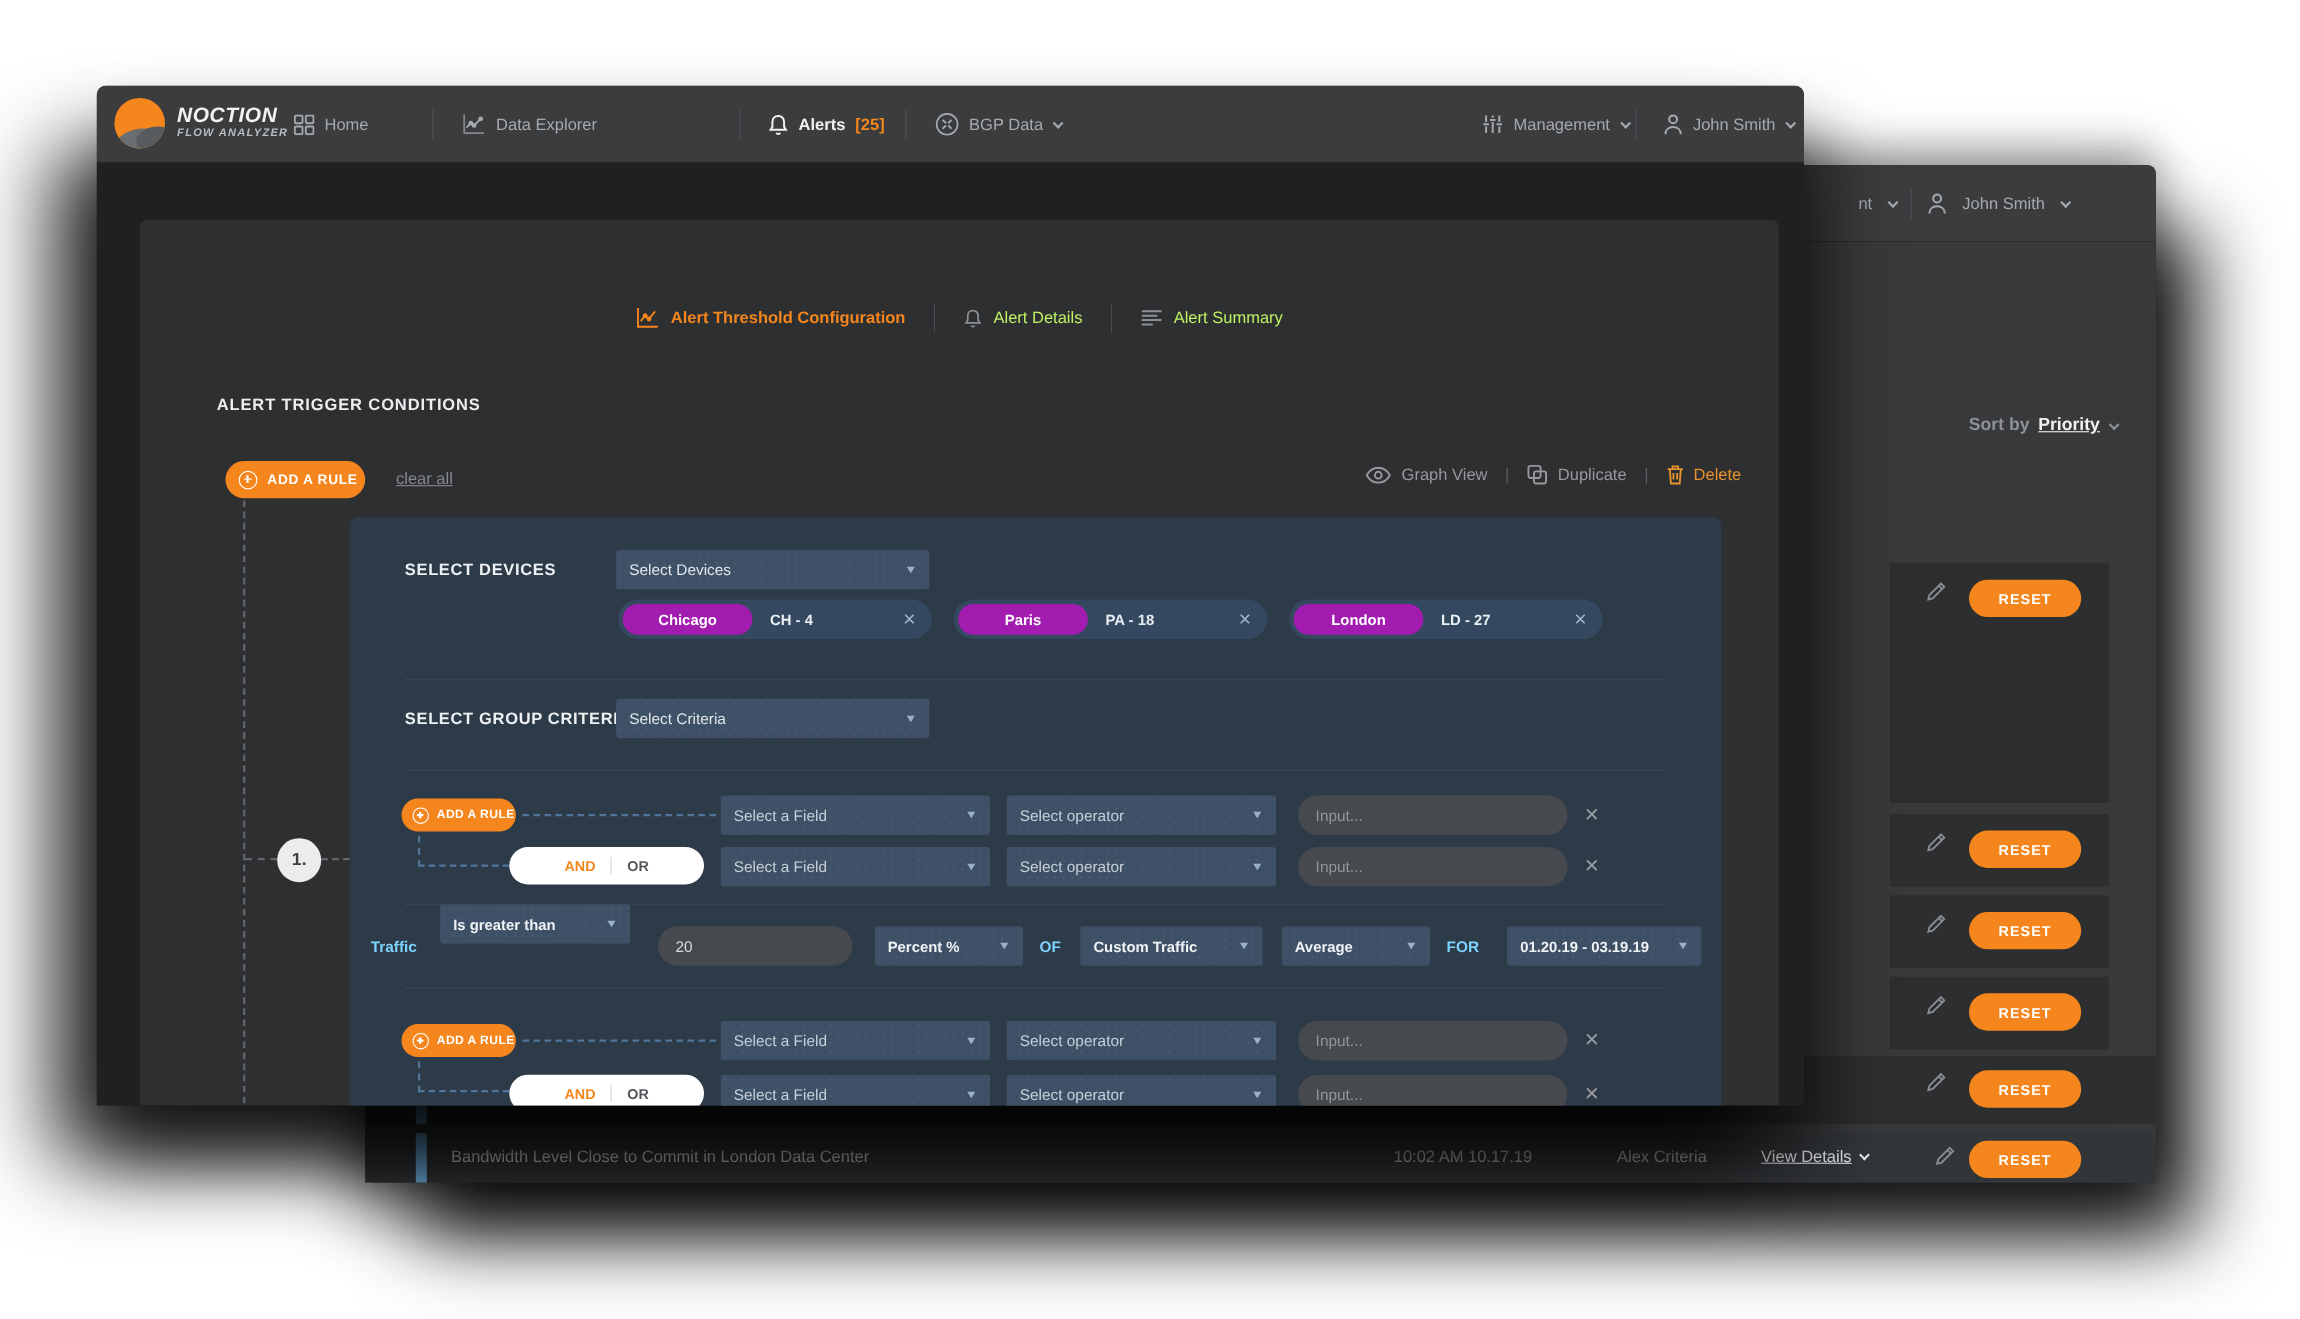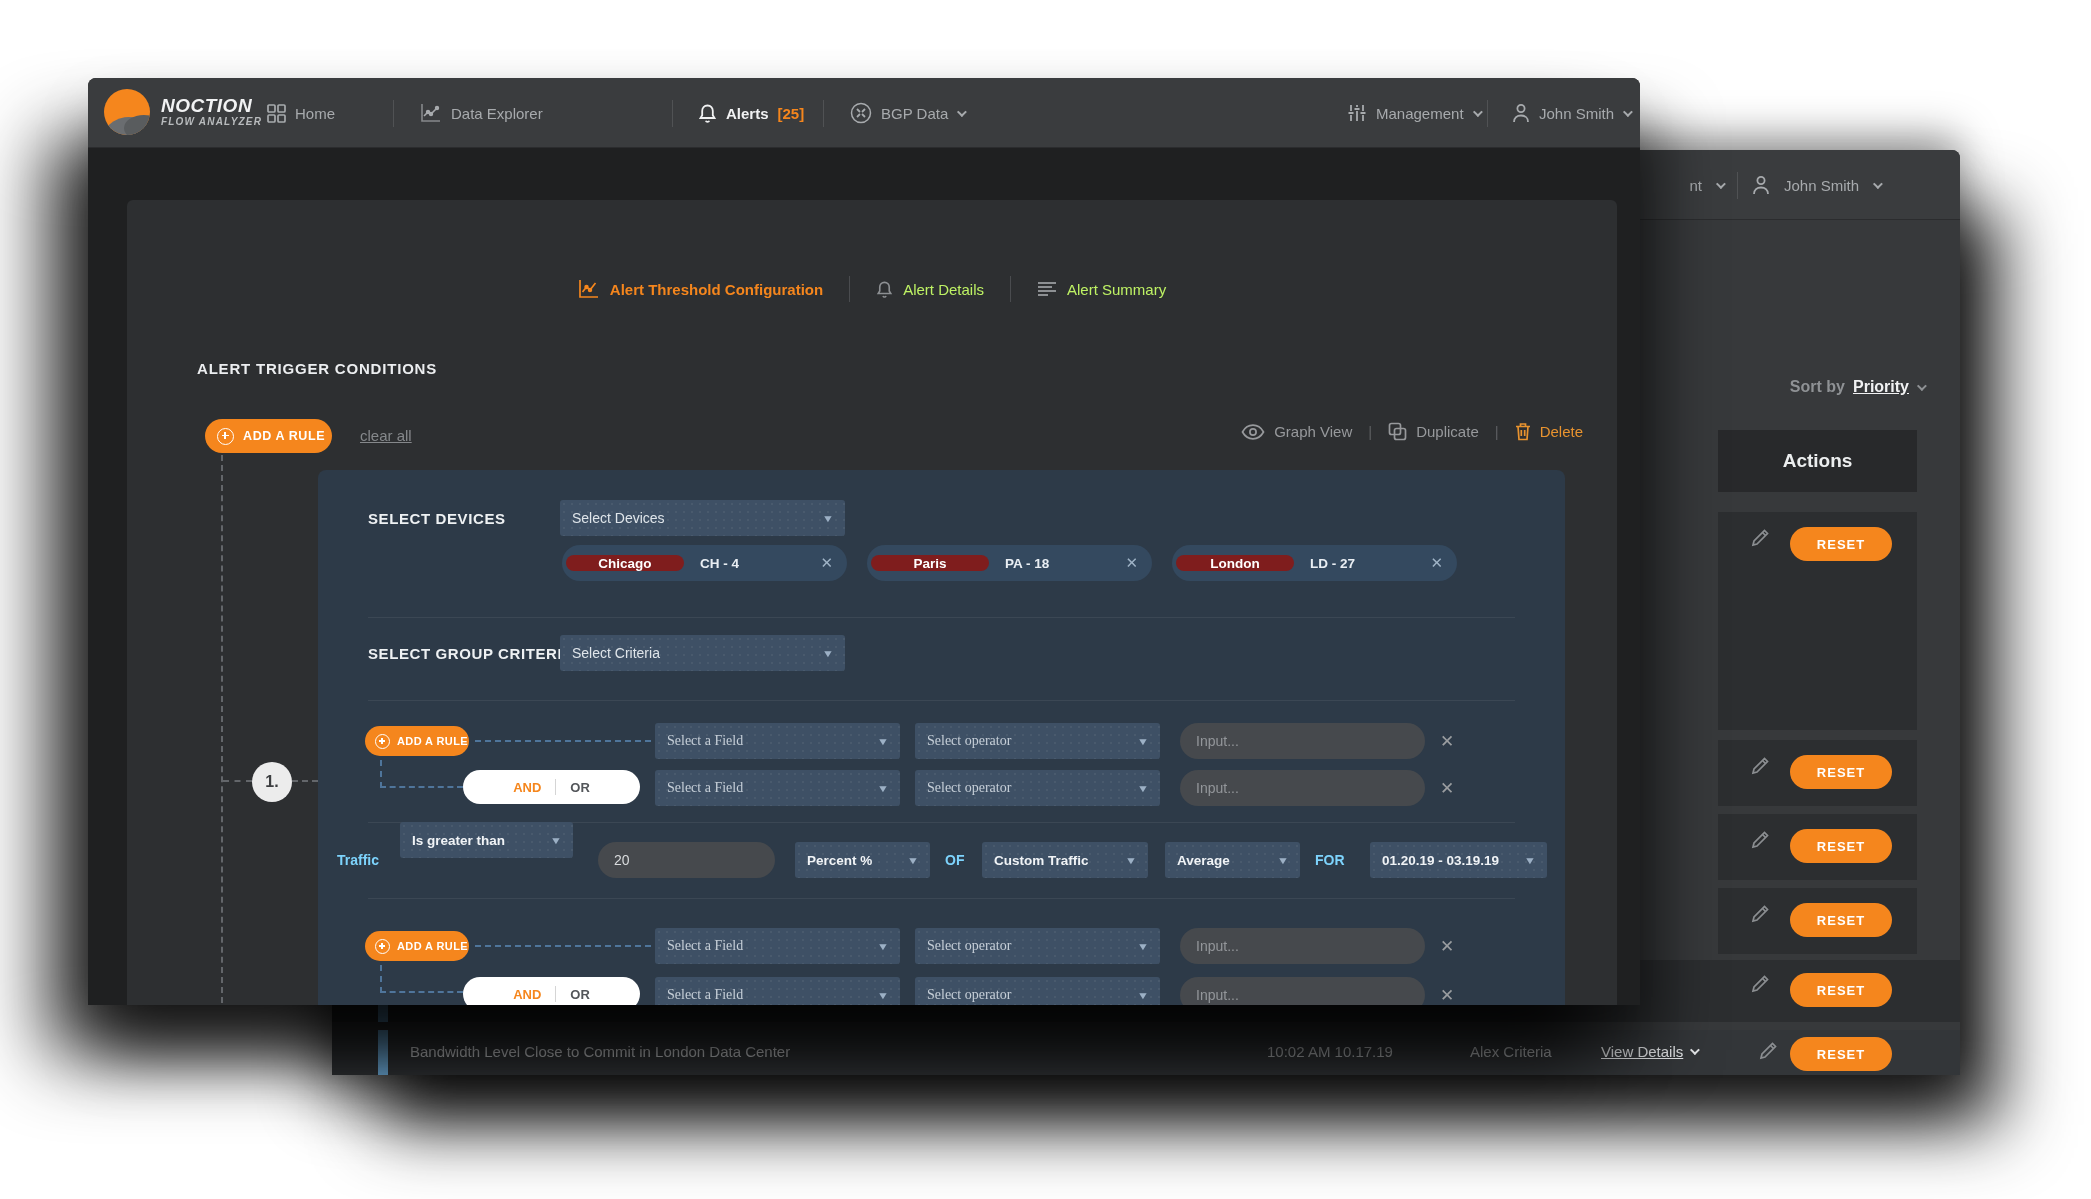--- a/index.html
+++ b/index.html
@@ -62,23 +62,23 @@
   .num-circle { position:absolute; left:125px; top:562px; width:40px; height:40px; background:#ececec; border-radius:50%; display:flex; align-items:center; justify-content:center; font-size:16px; font-weight:bold; color:#3c3e40; z-index:3; }
 
   
   .panel { position:absolute; left:191px; top:270px; width:1247px; height:600px; background:#2d3a48; border-radius:8px; }
   .p-label { position:absolute; font-size:15px; font-weight:bold; color:#eef1f3; letter-spacing:0.6px; }
   .dd { position:absolute; height:36px; background:#3e5065; border-radius:3px; display:flex; align-items:center; padding:0 12px; cursor:pointer;
         background-image:radial-gradient(rgba(255,255,255,0.055) 1px, transparent 1.2px); background-size:8px 8px; }
   .dd span.val { font-size:14px; color:#dfe5ea; }
   .dd.bold span.val { font-weight:bold; font-size:13.5px; color:#f0f3f6; }
   .dd .caret { margin-left:auto; font-size:10px; color:#9cb0c5; transform:scaleX(1.25); }
-  .dd.dim span.val { color:#c6cfd8;font-family:Liberation Serif, serif; }
+  .dd.dim span.val { color:#c6cfd8; }
   .chip { position:absolute; height:36px; width:285px; background:#34495f; border-radius:18px; display:flex; align-items:center; padding:0 14px 0 4px; }
-  .chip-city { height:16px; min-width:118px; background:#7f1d1d; border-radius:14px; display:flex; align-items:center; justify-content:center; color:#fff; font-weight:bold; font-size:13.5px; padding:0 16px; }
+  .chip-city { height:28px; min-width:118px; background:#a21caf; border-radius:14px; display:flex; align-items:center; justify-content:center; color:#fff; font-weight:bold; font-size:13.5px; padding:0 16px; }
   .chip-code { margin-left:16px; font-size:13.5px; font-weight:bold; color:#e9eef3; }
   .chip-x { margin-left:auto; color:#9fb3c6; font-size:15px; cursor:pointer; }
   .sep { position:absolute; left:50px; width:1147px; height:1px; background:rgba(255,255,255,0.07); }
   .inp { position:absolute; height:36px; background:#46494d; border:none; border-radius:18px; padding:0 16px; font-size:14px; color:#d9dbdd; font-family:inherit; }
   .inp::placeholder { color:#93969a; }
   .row-x { position:absolute; color:#9a9da0; font-size:17px; cursor:pointer; }
   .btn-add-sm { width:104px; height:30px; font-size:11px; letter-spacing:0.4px; border-radius:15px; padding-left:10px; gap:7px; }
   .btn-add-sm .plus-circle { width:15px; height:15px; }
   .btn-add-sm .plus-circle::before { left:2.8px; top:5.5px; width:6px; }
   .btn-add-sm .plus-circle::after { left:5px; top:3.2px; height:6px; }
@@ -132,23 +132,20 @@
         <span class="chev"></span>
       </div>
     </div>
 
     <div class="bw-sort">
       <span>Sort by</span>
       <span class="sort-val">Priority</span>
       <span class="chev"></span>
     </div>
 
-    <div class="bw-actions-header">
-      <span>Actions</span>
-    </div>
 
     <div class="bw-cell" style="top:362px; height:218px;">
       <span class="pencil" style="top:16px;">
         <svg width="20" height="20" viewBox="0 0 20 20" fill="none" stroke="currentColor" stroke-width="1.7">
             <path d="M3 17l1-4L14.5 2.5l3 3L7 16l-4 1z"></path>
             <path d="M12.5 4.5l3 3"></path>
           </svg>
       </span>
       <button class="btn-reset" style="top:15px;">RESET</button>
     </div>

